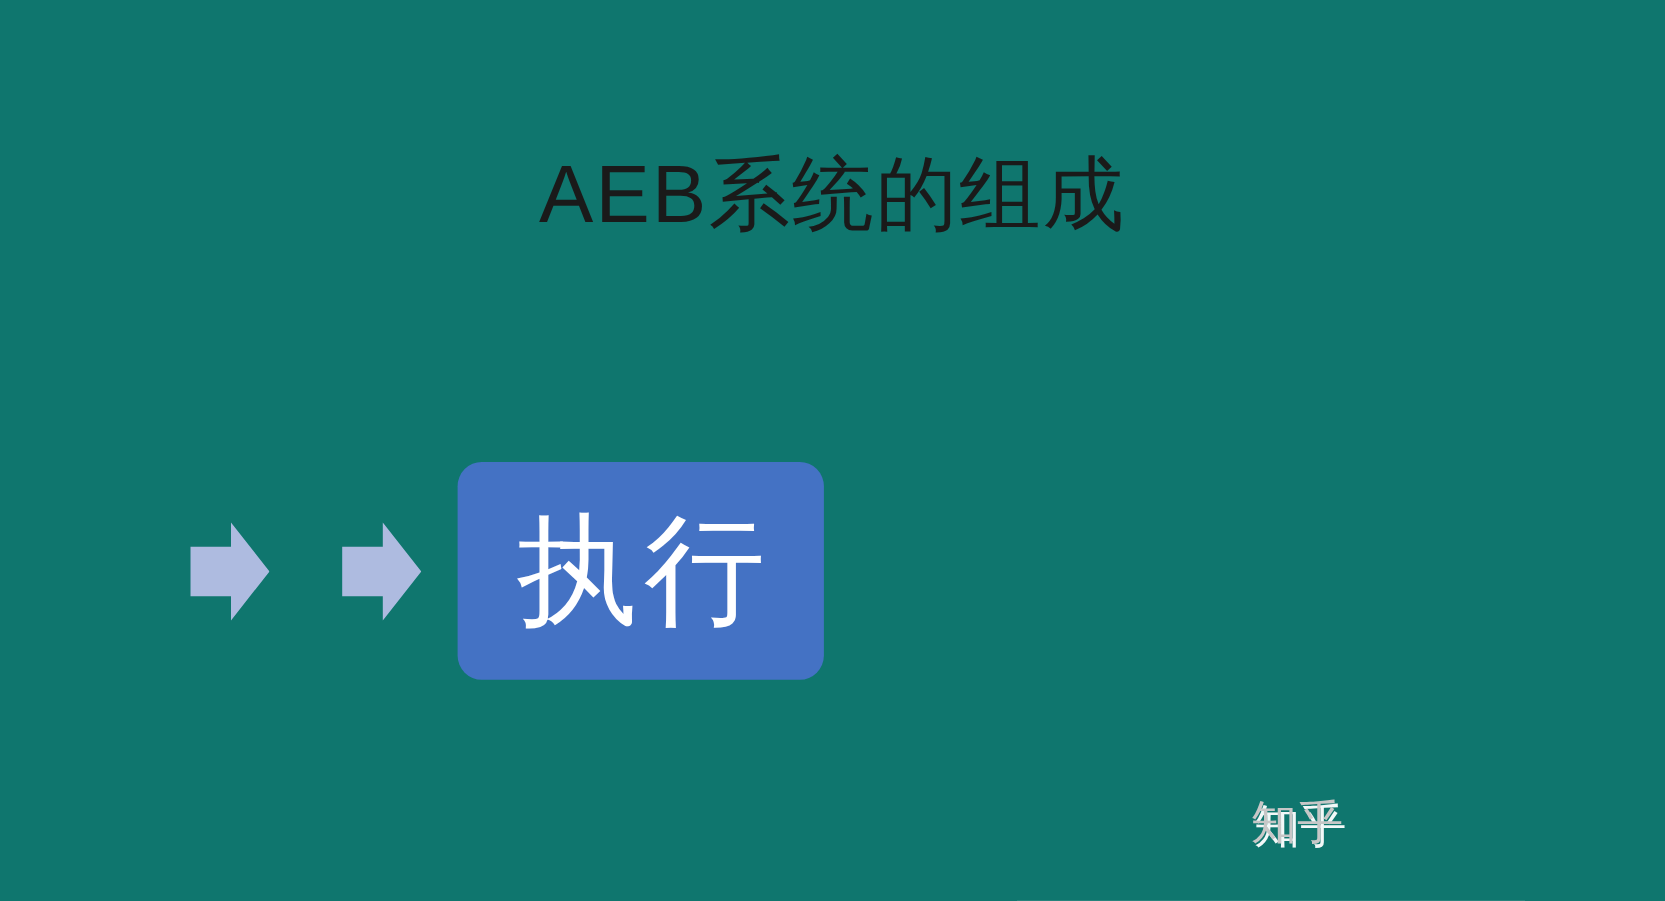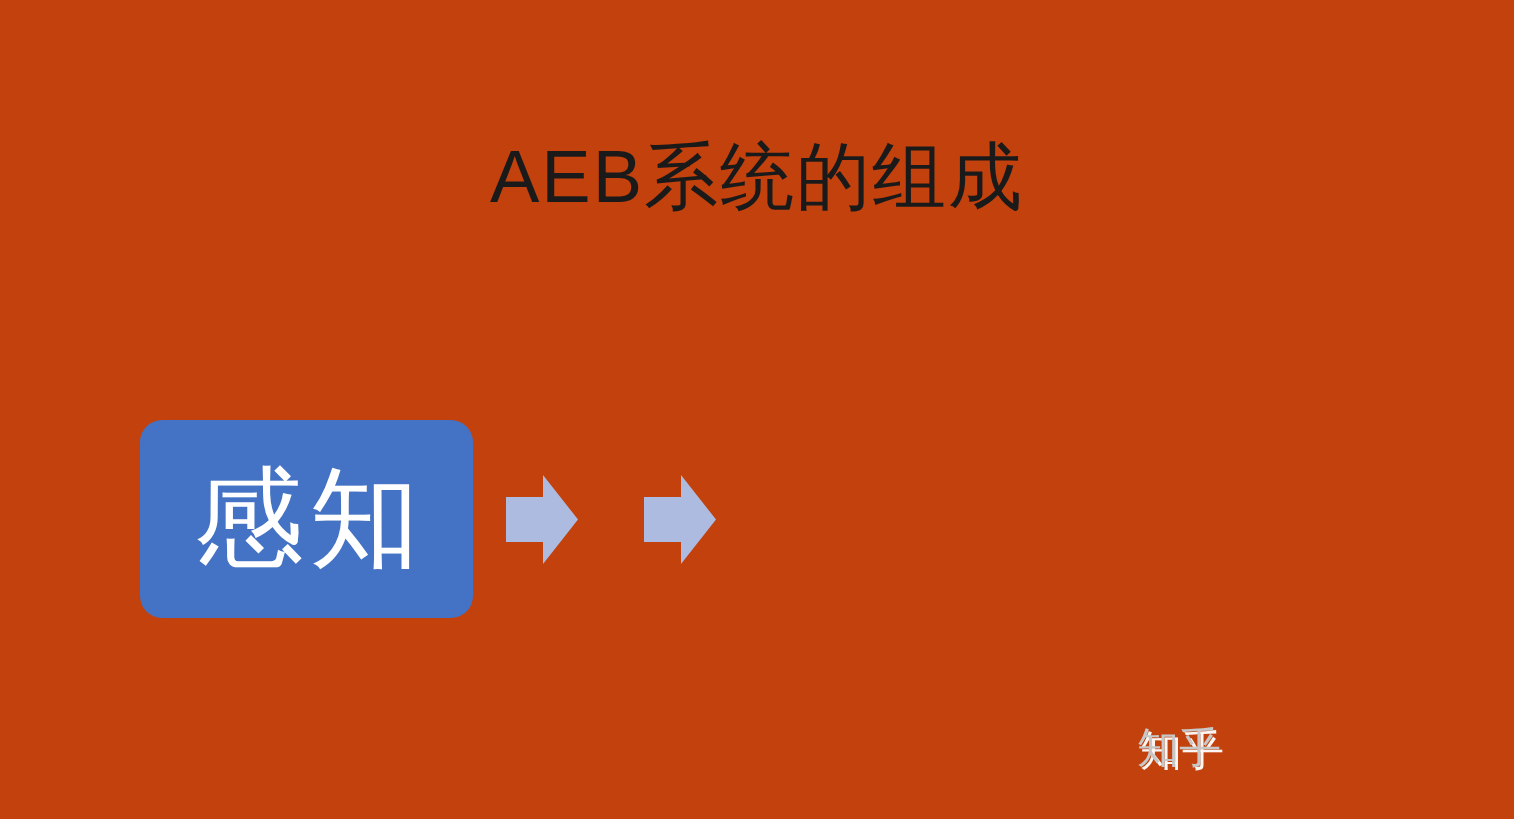--- a/index.html
+++ b/index.html
@@ -13,21 +13,21 @@
     width: 1514px;
     height: 819px;
     background: #ffffff;
     font-family: "Liberation Sans", "DejaVu Sans", sans-serif;
     overflow: hidden;
     position: relative;
   }
   .slide {
     position: absolute;
     inset: 0;
-    background: #c2410c;
+    background: #0f766e;
   }
   .page-title {
     position: absolute;
     top: 128px;
     left: 0;
     width: 100%;
     text-align: center;
     font-size: 74px;
     font-weight: 400;
     letter-spacing: 2px;
@@ -81,35 +81,35 @@
 </style>
 </head>
 <body>
 
 <div class="slide">
 
   <div class="page-title">AEB系统的组成</div>
 
   <div class="flow-row">
 
-    <div class="flow-box">感知</div>
 
     <div class="flow-arrow">
       <svg width="72" height="95" viewBox="0 0 72 95" aria-hidden="true">
         <polygon points="0,25 37,25 37,3 72,47.5 37,92 37,70 0,70" fill="currentColor"></polygon>
       </svg>
     </div>
 
 
     <div class="flow-arrow">
       <svg width="72" height="95" viewBox="0 0 72 95" aria-hidden="true">
         <polygon points="0,25 37,25 37,3 72,47.5 37,92 37,70 0,70" fill="currentColor"></polygon>
       </svg>
     </div>
 
+    <div class="flow-box">执行</div>
 
   </div>
 
   <div class="watermark">
     <span>知乎</span>
   </div>
 
 </div>
 
 </body></html>

